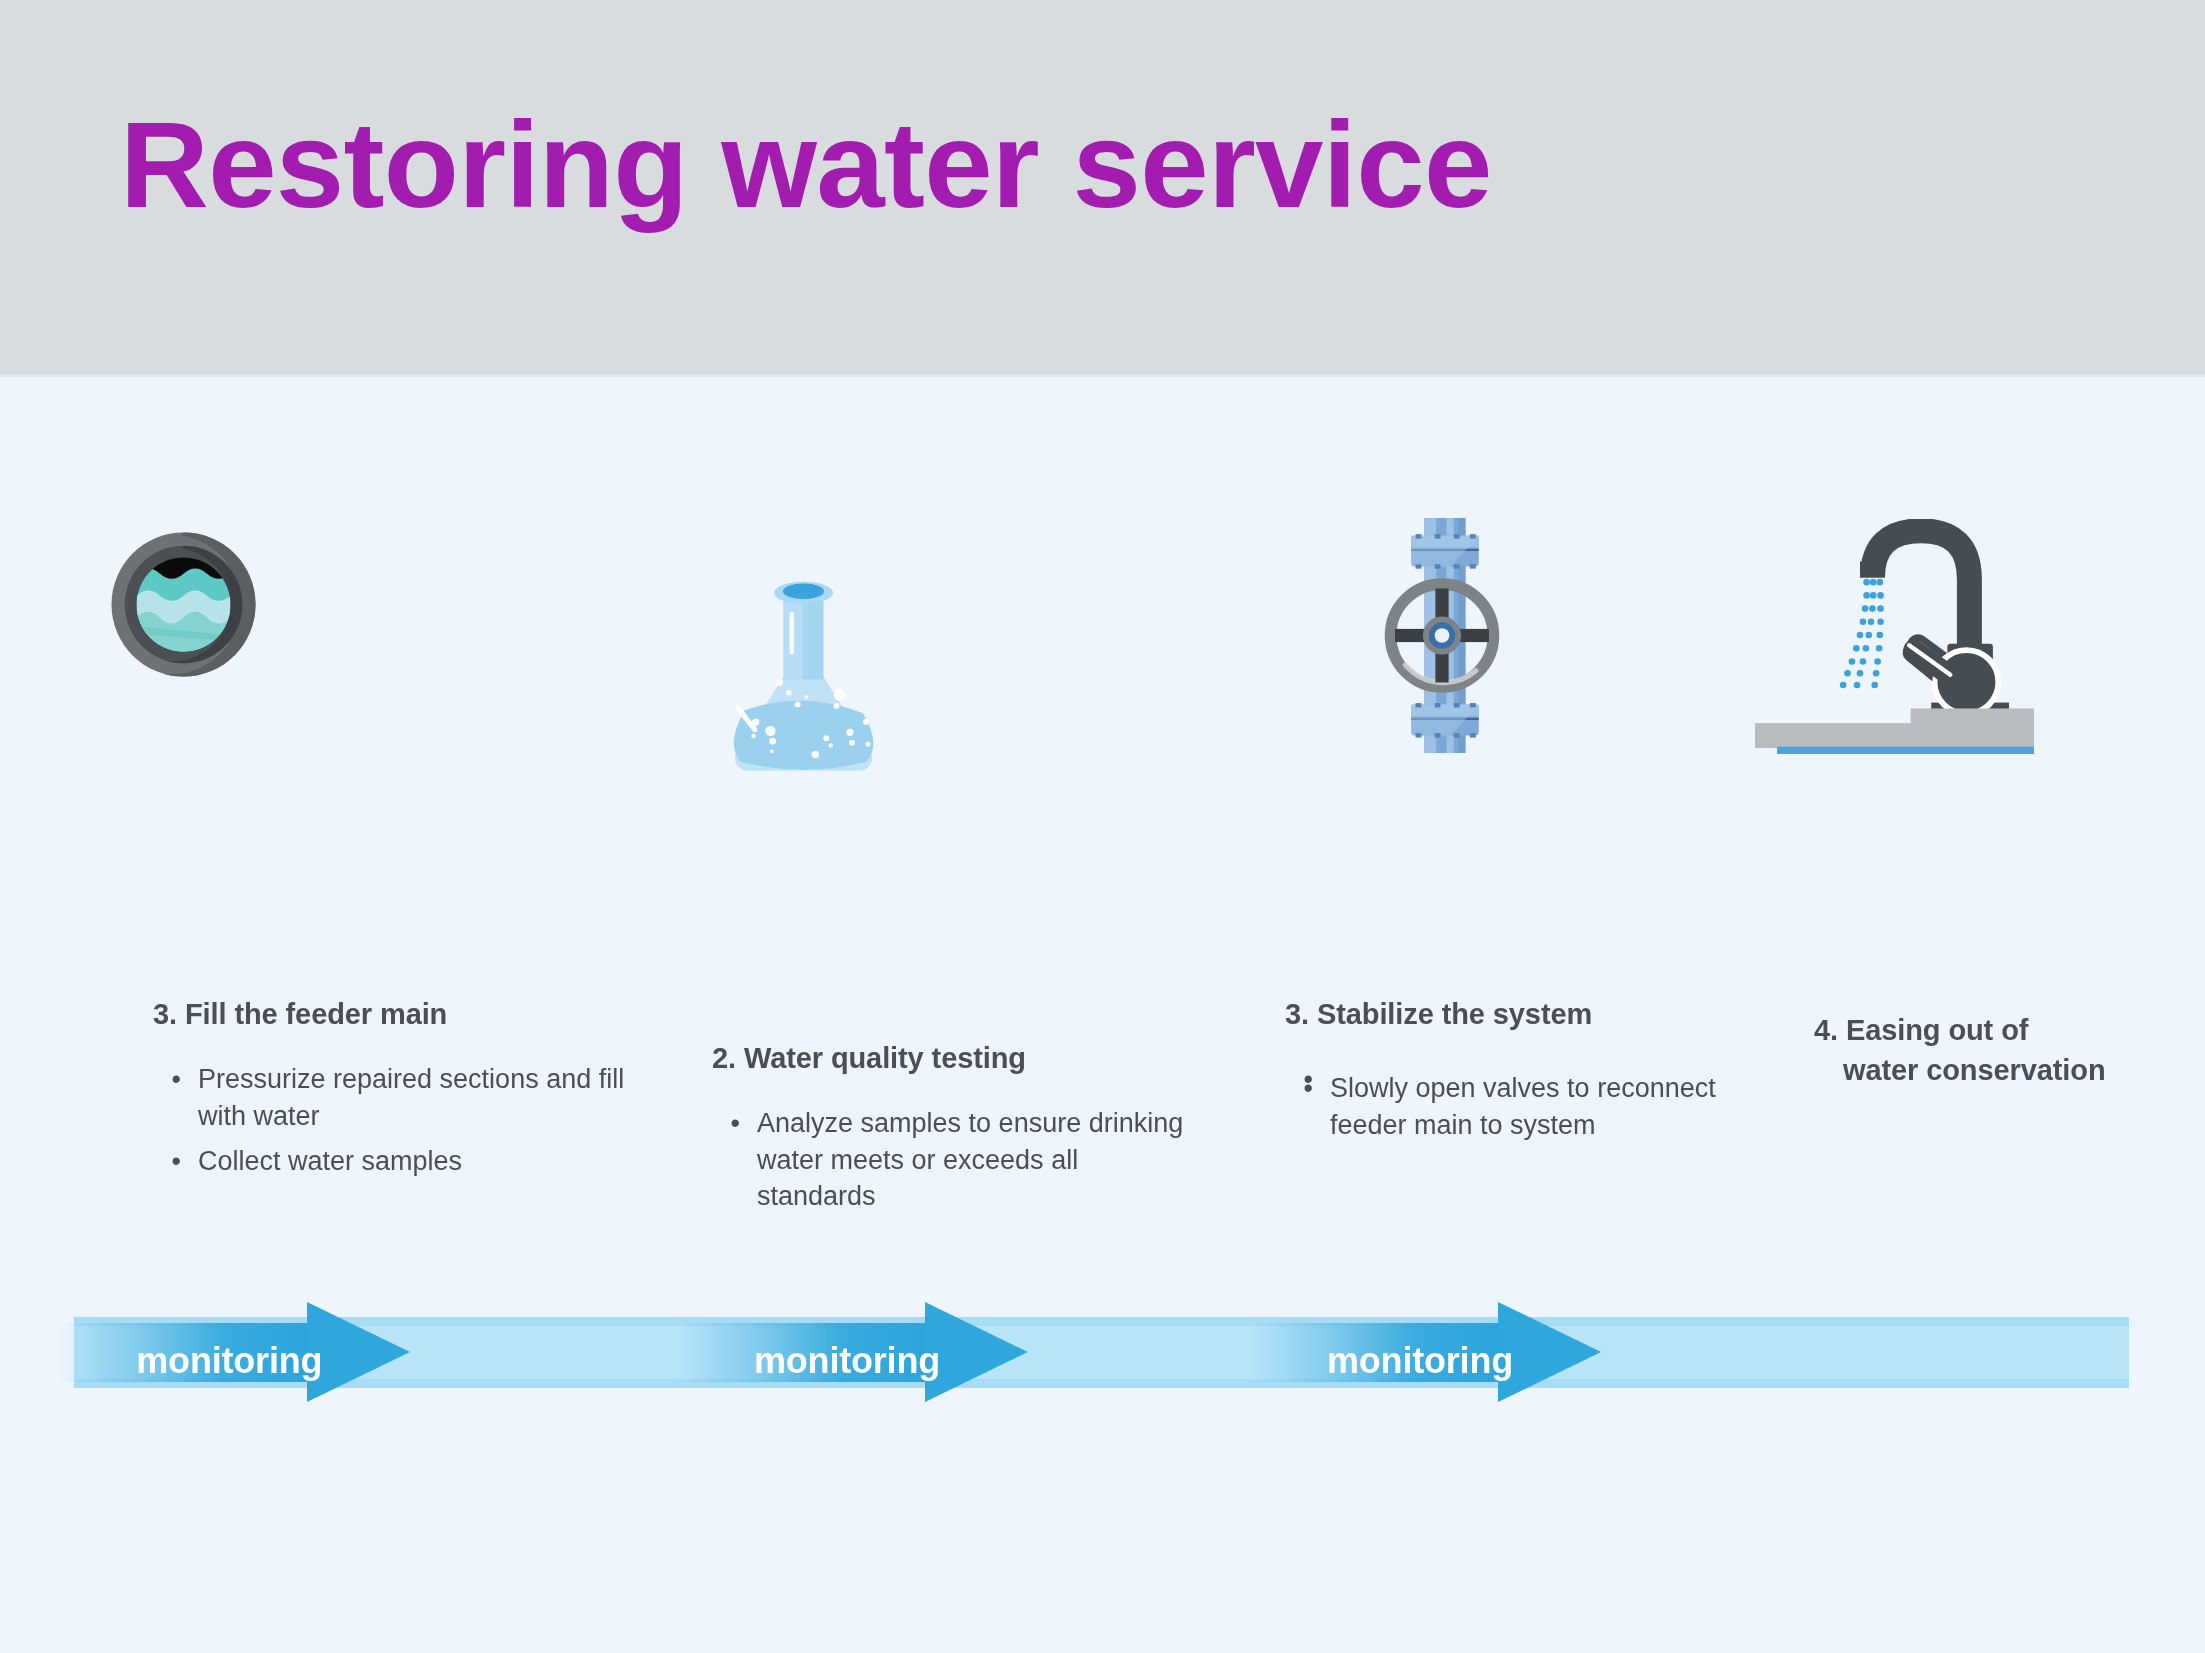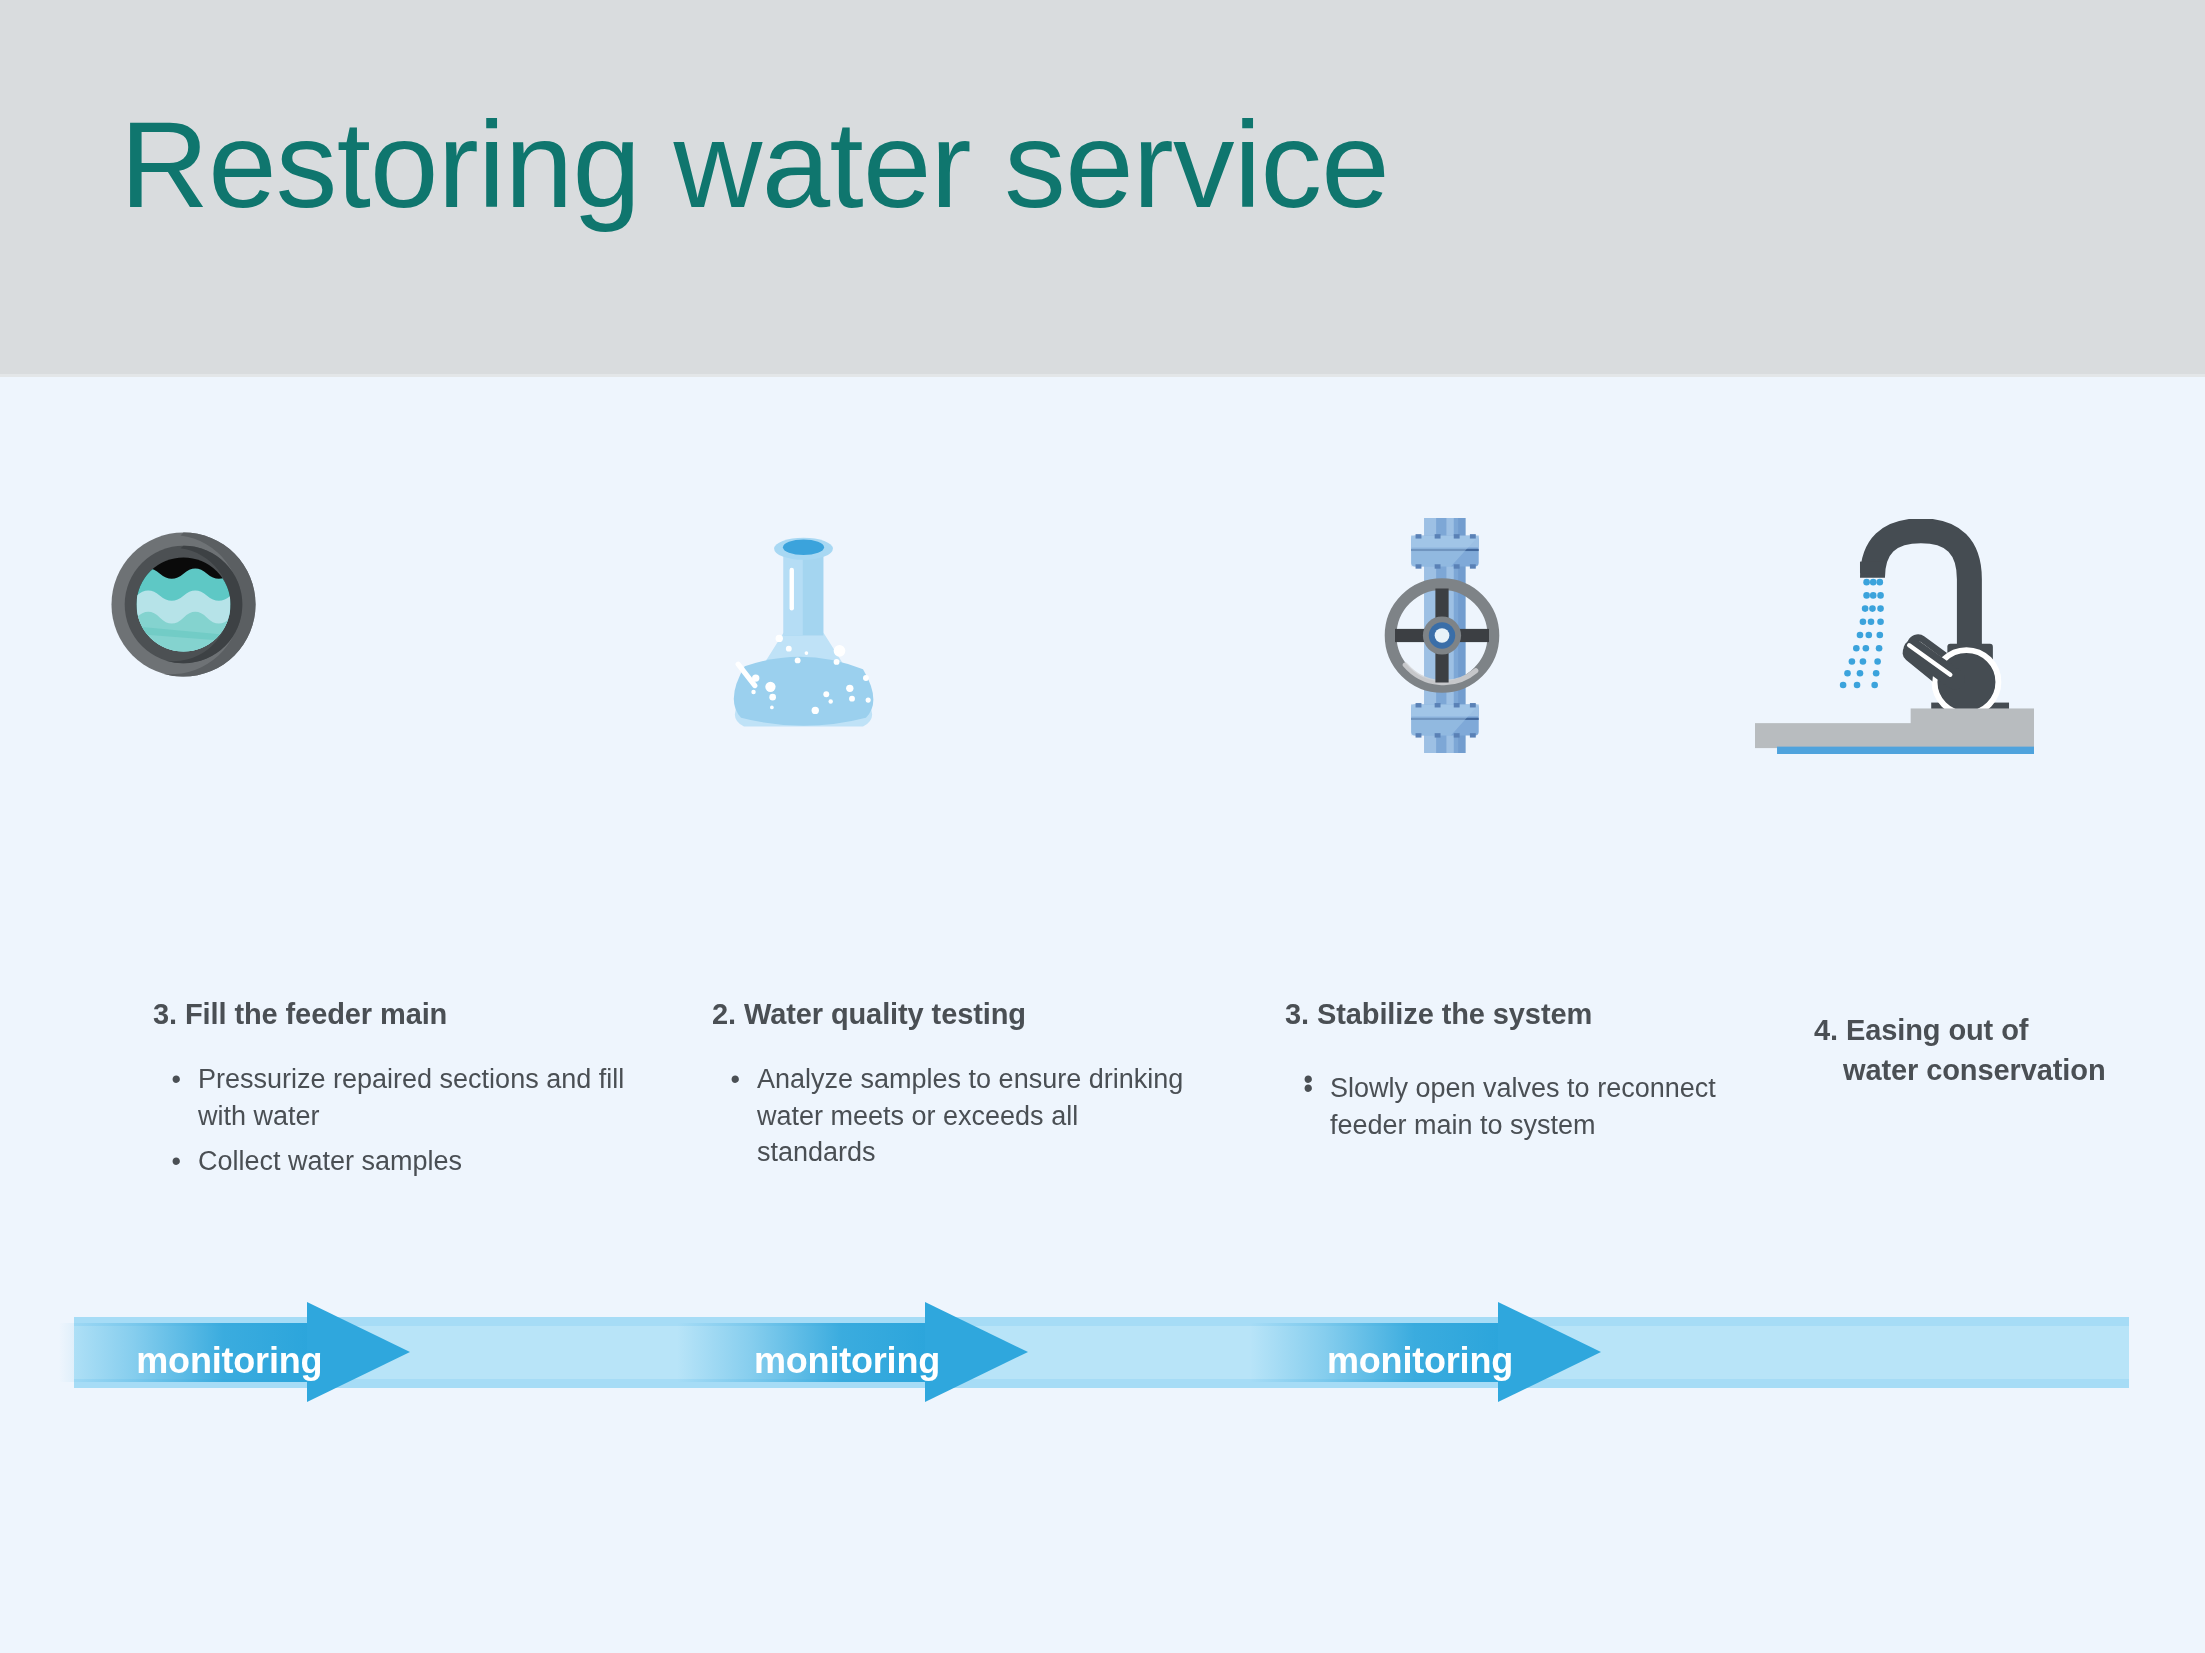--- a/index.html
+++ b/index.html
@@ -38,42 +38,42 @@
     width: 100%;
     height: 2.9px;
     background: #e3e6e8;
   }
   .page-title {
     position: absolute;
     left: 120px;
     top: 103px;
     font-size: 123px;
     line-height: 1.0;
-    font-weight: normal;
-    color: #0f766e;
+    font-weight: bold;
+    color: #a21caf;
     letter-spacing: -0.7px;
     white-space: nowrap;
   }
 
   
   .columns {
     position: absolute;
     left: 0;
     top: 377px;
     width: 2205px;
     height: 904px;
   }
   .col {
     position: absolute;
     top: 0;
     width: 559px;
     height: 904px;
   }
   .col-0 { left: 88px; }
-  .col-1 { left: 647px; }
+  .col-1 { left: 647px; margin-top: 44px; }
   .col-2 { left: 1220px; }
   .col-3 { left: 1720px; }
 
   .icon-area {
     position: absolute;
     top: 154px;
     left: 0;
     width: 559px;
     height: 345px;
   }

